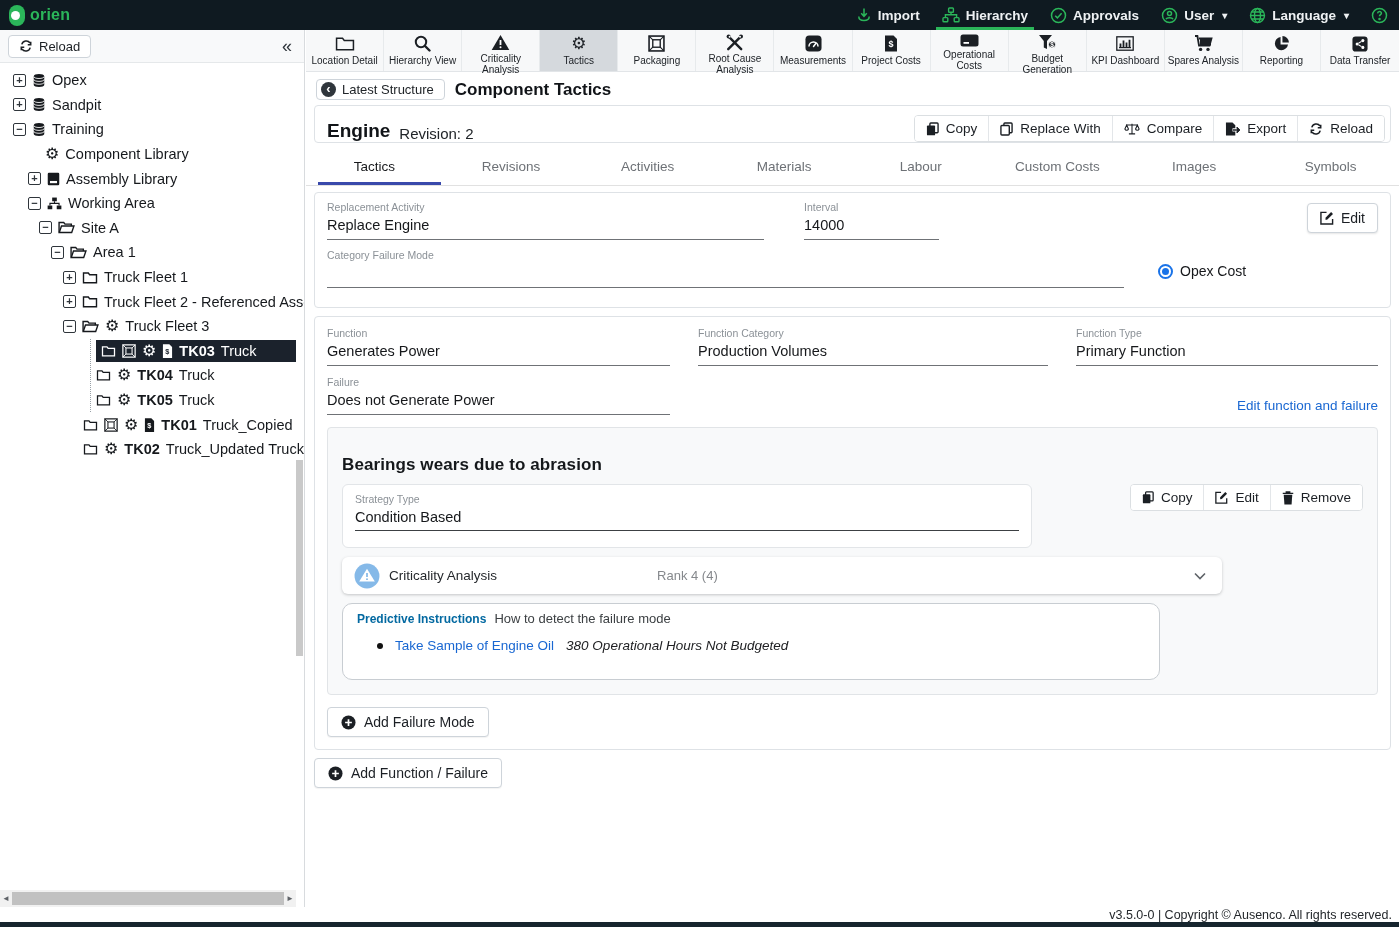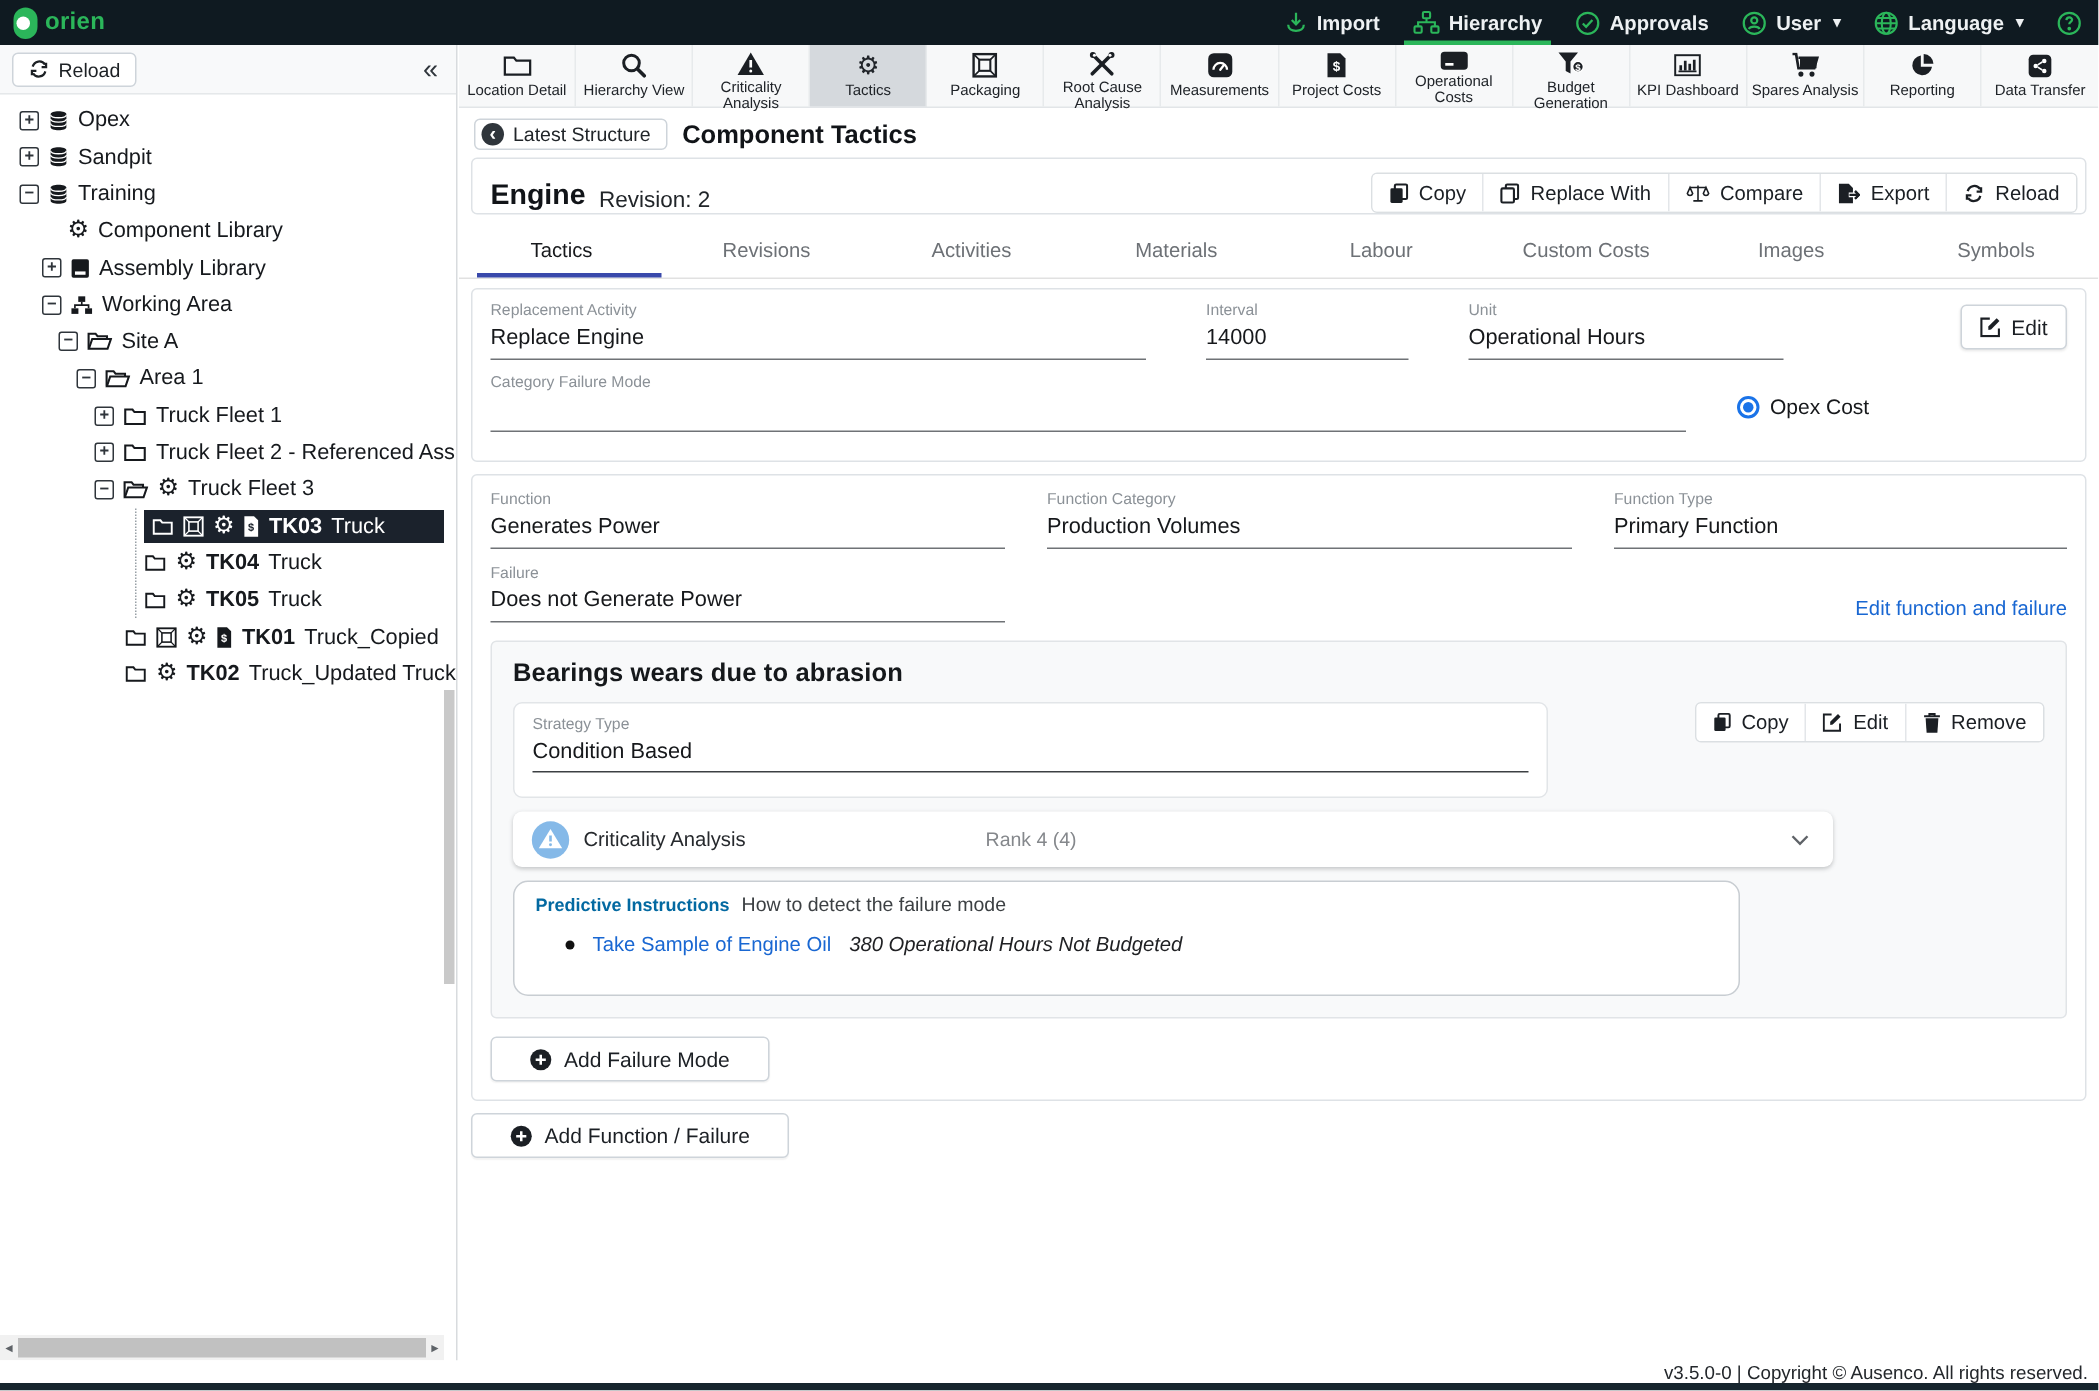--- a/index.html
+++ b/index.html
@@ -76,39 +76,39 @@
   .edit-btn{position:absolute;top:10px;right:12px;display:inline-flex;align-items:center;gap:7px;border:1px solid #ced4da;background:#fff;border-radius:4px;padding:6px 12px;font-size:14px;color:#1b1f24;box-shadow:0 1px 2px rgba(0,0,0,.10);cursor:pointer}
   .radio-row{display:inline-flex;align-items:center;gap:7px;margin:14px 0 16px -6px;font-size:14px;color:#16181b}
   .radio{width:15px;height:15px;border-radius:50%;border:2px solid #1a73e8;display:inline-flex;align-items:center;justify-content:center;flex:none}
   .radio::after{content:"";width:7px;height:7px;border-radius:50%;background:#1a73e8}
 
   .card2{margin:8px 8px 0;border:1px solid #dee2e6;border-radius:4px;padding:10px 12px 12px}
   .fail-row{display:flex;align-items:flex-end;margin-top:10px}
   .link{color:#1967d2;font-size:13.5px;cursor:pointer}
   .edit-ff{margin-left:auto;align-self:flex-end;padding-bottom:2px}
 
-  .fm-card{margin-top:12px;background:#f8f9fa;border:1px solid #e1e4e7;border-radius:4px;padding:8px 14px 14px}
+  .fm-card{margin-top:12px;background:#f8f9fa;border:1px solid #e1e4e7;border-radius:4px;padding:24px 14px 14px}
   .fm-title{font-size:17px;font-weight:700;color:#15181b;margin:3px 0 9px;letter-spacing:.1px}
   .fm-top{display:flex;align-items:flex-start;gap:16px}
   .fm-left{width:690px;flex:none}
   .strategy-box{background:#fff;border:1px solid #e2e5e8;border-radius:6px;padding:8px 12px 0;height:64px}
   .strategy-box .fval{border-bottom:1px solid #3c4043;min-height:24px}
   .fm-actions{margin-left:auto;display:flex;border:1px solid #dbdfe2;border-radius:4px;overflow:hidden;background:#fff;align-self:flex-start}
   .crit-row{width:880px;height:37px;background:#fff;border-radius:6px;box-shadow:0 1px 3px rgba(60,64,67,.28);margin-top:9px;display:flex;align-items:center;padding:0 16px 0 12px;cursor:pointer}
   .crit-label{font-size:13.5px;color:#26292d;margin-left:9px}
   .crit-rank{font-size:13px;color:#85888c;margin-left:160px}
   .crit-chev{margin-left:auto}
   .pred-box{width:818px;margin-top:9px;background:#fff;border:1px solid #c8cdd2;border-radius:10px;padding:7px 14px 26px}
   .pred-head{display:flex;align-items:baseline;gap:8px}
   .pred-title{font-size:12px;font-weight:700;color:#0369a1}
   .pred-sub{font-size:13px;color:#3c4043}
   .pred-item{display:flex;align-items:center;gap:12px;margin:12px 0 0 20px;font-size:13.5px}
   .bullet{width:6px;height:6px;border-radius:50%;background:#111;flex:none}
   .pred-detail{font-style:italic;color:#202124}
-  .add-btn{display:inline-flex;align-items:center;gap:8px;border:1px solid #ced4da;background:#fff;border-radius:4px;padding:6px 25px;font-size:14px;color:#1b1f24;box-shadow:0 1px 1px rgba(0,0,0,.05);cursor:pointer}
+  .add-btn{display:inline-flex;align-items:center;gap:8px;border:1px solid #ced4da;background:#fff;border-radius:4px;padding:6px 13px;font-size:14px;color:#1b1f24;box-shadow:0 1px 1px rgba(0,0,0,.05);cursor:pointer}
   .add-fm{margin-top:12px}
   .add-ff{margin:8px 0 0 8px}
 
   .footer{position:absolute;left:0;right:0;bottom:5px;height:15px;display:flex;align-items:center;justify-content:flex-end;padding-right:7px;font-size:12.5px;color:#23272b;background:#fff}
   .bottomstrip{position:absolute;left:0;right:0;bottom:0;height:5px;background:#16252e}
   svg{flex:none}
 </style>
 </head>
 <body>
 
@@ -613,24 +613,20 @@
   <div class="card">
     <div class="frow">
       <div class="w-rep">
         <div class="flabel">Replacement Activity</div>
         <div class="fval">Replace Engine</div>
       </div>
       <div class="w-int">
         <div class="flabel">Interval</div>
         <div class="fval">14000</div>
       </div>
-      <div class="w-unit">
-        <div class="flabel">Unit</div>
-        <div class="fval">Operational Hours</div>
-      </div>
     </div>
     <div class="frow" style="margin-top:9px;align-items:flex-start">
       <div class="w-dom">
         <div class="flabel">Category Failure Mode</div>
         <div class="fval"></div>
       </div>
       <div class="radio-row">
         <span class="radio"></span>
         <span>Opex Cost</span>
       </div>

